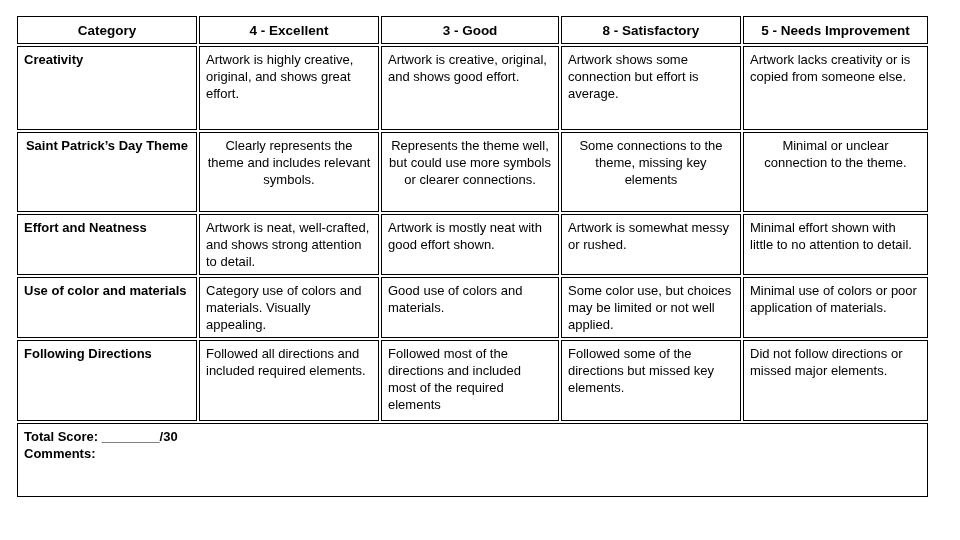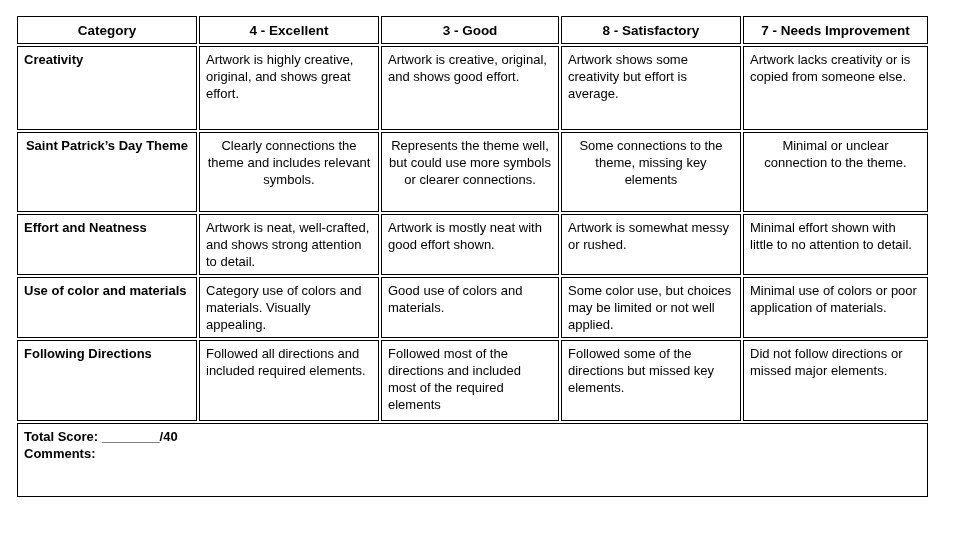--- a/index.html
+++ b/index.html
@@ -60,34 +60,34 @@
       <col style="width:178px">
       <col style="width:180px">
       <col style="width:185px">
     </colgroup>
     <thead>
       <tr class="hdr">
         <th>Category</th>
         <th>4 - Excellent</th>
         <th>3 - Good</th>
         <th>8 - Satisfactory</th>
-        <th>7 - Needs Improvement</th>
+        <th>5 - Needs Improvement</th>
       </tr>
     </thead>
     <tbody>
       <tr class="r0">
         <td class="cat">Creativity</td>
         <td class="lvl">Artwork is highly creative, original, and shows great effort.</td>
         <td class="lvl">Artwork is creative, original, and shows good effort.</td>
-        <td class="lvl">Artwork shows some creativity but effort is average.</td>
+        <td class="lvl">Artwork shows some connection but effort is average.</td>
         <td class="lvl">Artwork lacks creativity or is copied from someone else.</td>
       </tr>
       <tr class="r1">
         <td class="cat">Saint Patrick’s Day Theme</td>
-        <td class="lvl">Clearly connections the theme and includes relevant symbols.</td>
+        <td class="lvl">Clearly represents the theme and includes relevant symbols.</td>
         <td class="lvl">Represents the theme well, but could use more symbols or clearer connections.</td>
         <td class="lvl">Some connections to the theme, missing key elements</td>
         <td class="lvl">Minimal or unclear connection to the theme.</td>
       </tr>
       <tr class="r2">
         <td class="cat">Effort and Neatness</td>
         <td class="lvl">Artwork is neat, well-crafted, and shows strong attention to detail.</td>
         <td class="lvl">Artwork is mostly neat with good effort shown.</td>
         <td class="lvl">Artwork is somewhat messy or rushed.</td>
         <td class="lvl">Minimal effort shown with little to no attention to detail.</td>
@@ -101,19 +101,19 @@
       </tr>
       <tr class="r4">
         <td class="cat">Following Directions</td>
         <td class="lvl">Followed all directions and included required elements.</td>
         <td class="lvl">Followed most of the directions and included most of the required elements</td>
         <td class="lvl">Followed some of the directions but missed key elements.</td>
         <td class="lvl">Did not follow directions or missed major elements.</td>
       </tr>
       <tr class="rf">
         <td class="foot" colspan="5">
-          <p class="foot-line">Total Score: ________/40</p>
+          <p class="foot-line">Total Score: ________/30</p>
           <p class="foot-line">Comments:</p>
         </td>
       </tr>
     </tbody>
   </table>
 </div>
 
 </body></html>

